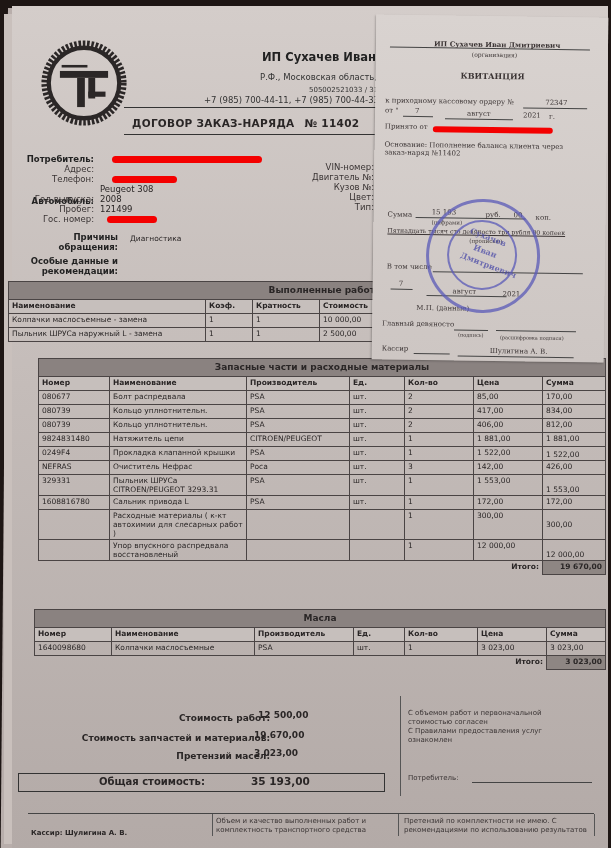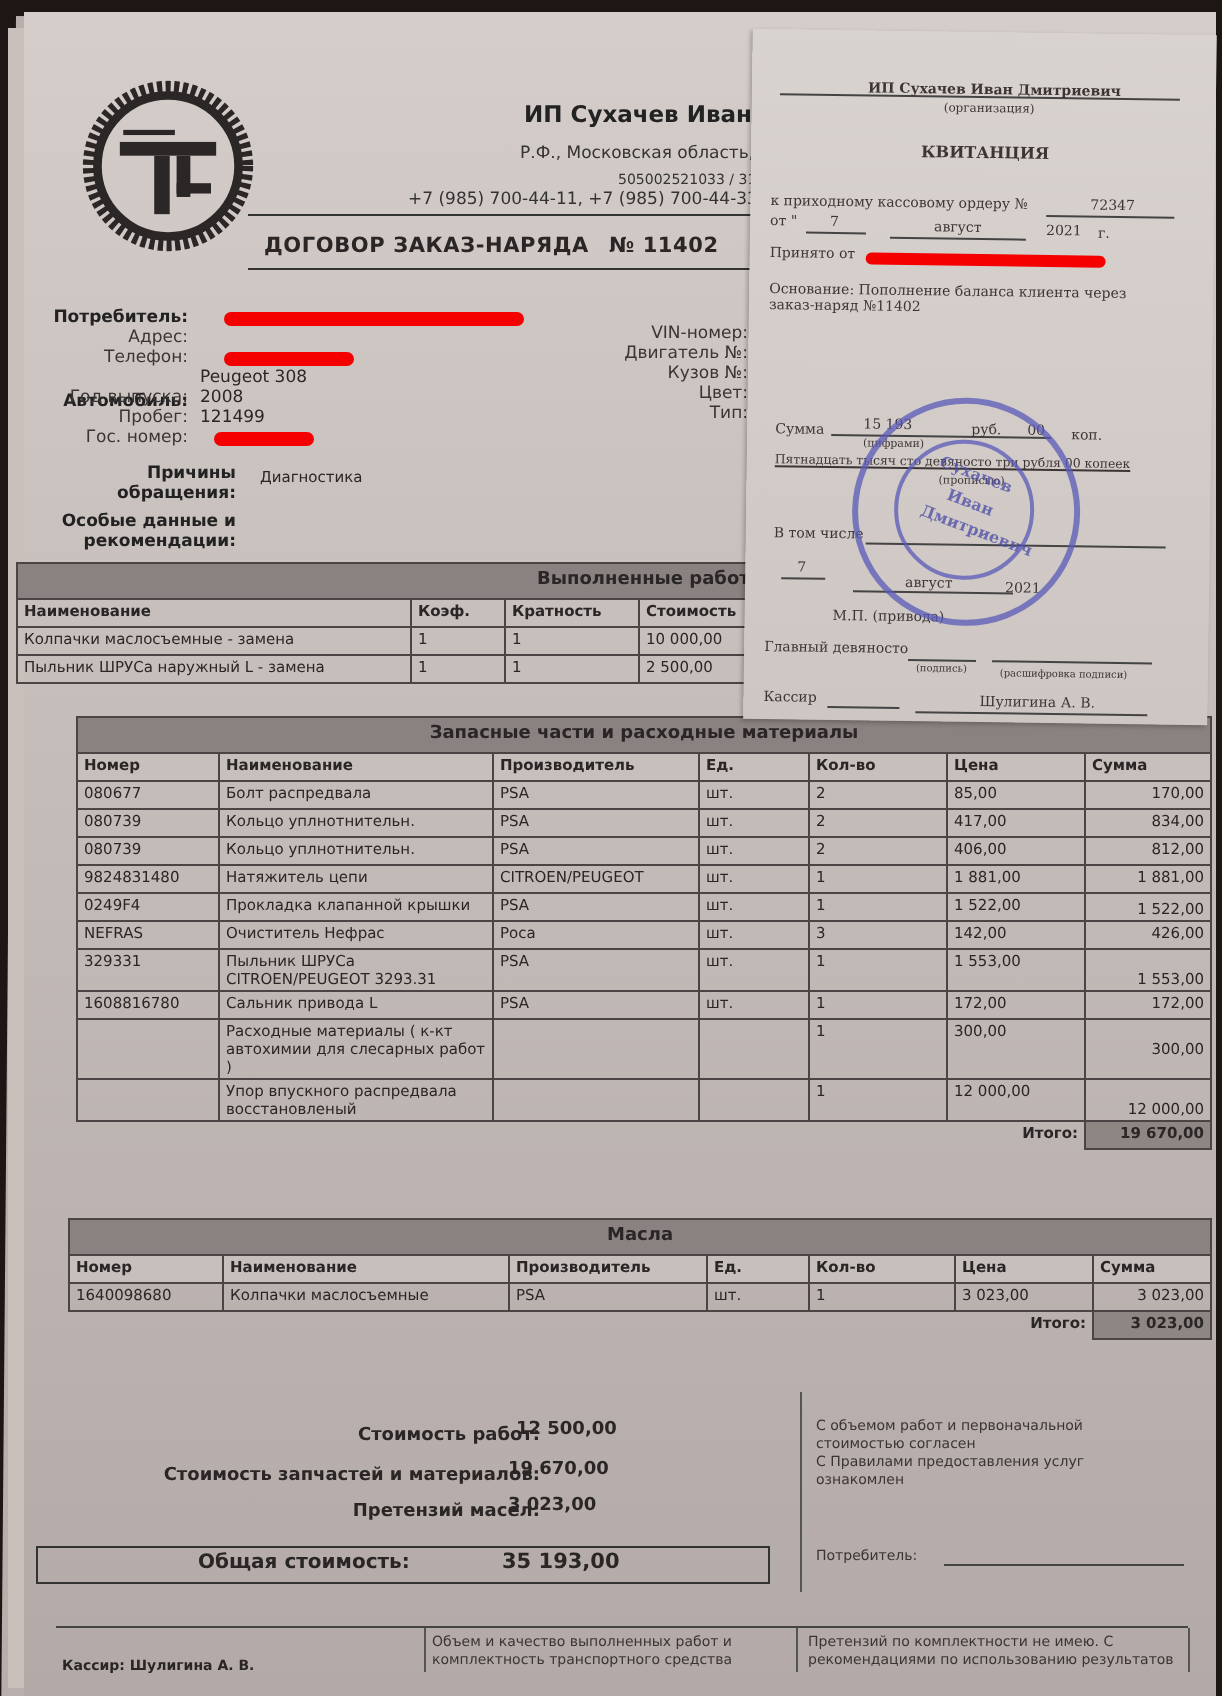--- a/index.html
+++ b/index.html
@@ -18,21 +18,21 @@
   .doc-title{position:absolute;left:120px;top:111px;font-size:10.5px;font-weight:bold;letter-spacing:0.3px;}
   .lbl{position:absolute;font-size:8.5px;text-align:right;color:#3a3434;}
   .lbl.b{font-weight:bold;color:#222;}
   .val{position:absolute;font-size:8.5px;color:#2a2626;}
   .redact{position:absolute;height:7px;background:#f40000;border-radius:4px;}
   table{border-collapse:collapse;font-size:7.5px;}
   .tbl{position:absolute;}
   .tbl td,.tbl th{border:1px solid #4a4444;padding:1px 3px;vertical-align:top;height:11px;}
   .tbl th{font-weight:bold;text-align:left;background:#c6bfbc;}
   .tbl .caption{background:#8a8280;text-align:center;font-weight:bold;font-size:9px;padding:3px;}
-  .r{text-align:right;}
+  .r{text-align:left;}
   .tot-lbl{font-weight:bold;text-align:right;border:none !important;}
   .tot-val{background:#8e8683;font-weight:bold;text-align:right;}
   
   .sum-lbl{position:absolute;font-size:9px;font-weight:bold;text-align:right;}
   .sum-val{position:absolute;font-size:9px;font-weight:bold;}
   .grand{position:absolute;left:6px;top:767px;width:365px;height:17px;border:1px solid #333;}
   .small{font-size:7px;color:#3a3434;line-height:9px;}
   
   .receipt{position:absolute;left:374px;top:16px;width:232px;height:345px;background:linear-gradient(180deg,#d9d3d0 0%,#cdc6c3 100%);transform:rotate(0.8deg);box-shadow:-1px 1px 2px rgba(0,0,0,.25);font-family:"DejaVu Serif","Liberation Serif",serif;}
   .rc{position:absolute;font-size:7px;color:#3c3535;white-space:nowrap;}
@@ -332,21 +332,21 @@
   <div class="rc" style="left:58px;top:204px;font-size:5.5px;">(цифрами)</div>
   <div class="rc" style="left:14px;top:212px;font-size:6.2px;text-decoration:underline;">Пятнадцать тысяч сто девяносто три рубля 00 копеек</div>
   <div class="rc" style="left:96px;top:222px;font-size:5.5px;">(прописью)</div>
   <div class="rc" style="left:14px;top:248px;">В том числе</div>
   <div class="rl" style="left:60px;top:256px;width:150px;"></div>
   <div class="rc" style="left:26px;top:265px;">7</div>
   <div class="rl" style="left:18px;top:274px;width:22px;"></div>
   <div class="rc" style="left:80px;top:272px;">август</div>
   <div class="rl" style="left:54px;top:280px;width:80px;"></div>
   <div class="rc" style="left:130px;top:274px;">2021</div>
-  <div class="rc" style="left:44px;top:289px;">М.П. (привода)</div>
+  <div class="rc" style="left:44px;top:289px;">М.П. (данные)</div>
   <div class="rc" style="left:10px;top:305px;">Главный девяносто</div>
   <div class="rl" style="left:82px;top:314px;width:34px;"></div>
   <div class="rl" style="left:124px;top:314px;width:80px;"></div>
   <div class="rc" style="left:86px;top:316px;font-size:5px;">(подпись)</div>
   <div class="rc" style="left:128px;top:318px;font-size:5px;">(расшифровка подписи)</div>
   <div class="rc" style="left:10px;top:330px;">Кассир</div>
   <div class="rc" style="left:118px;top:331px;">Шулигина А. В.</div>
   <div class="rl" style="left:42px;top:338px;width:36px;"></div>
   <div class="rl" style="left:86px;top:340px;width:116px;"></div>
 

